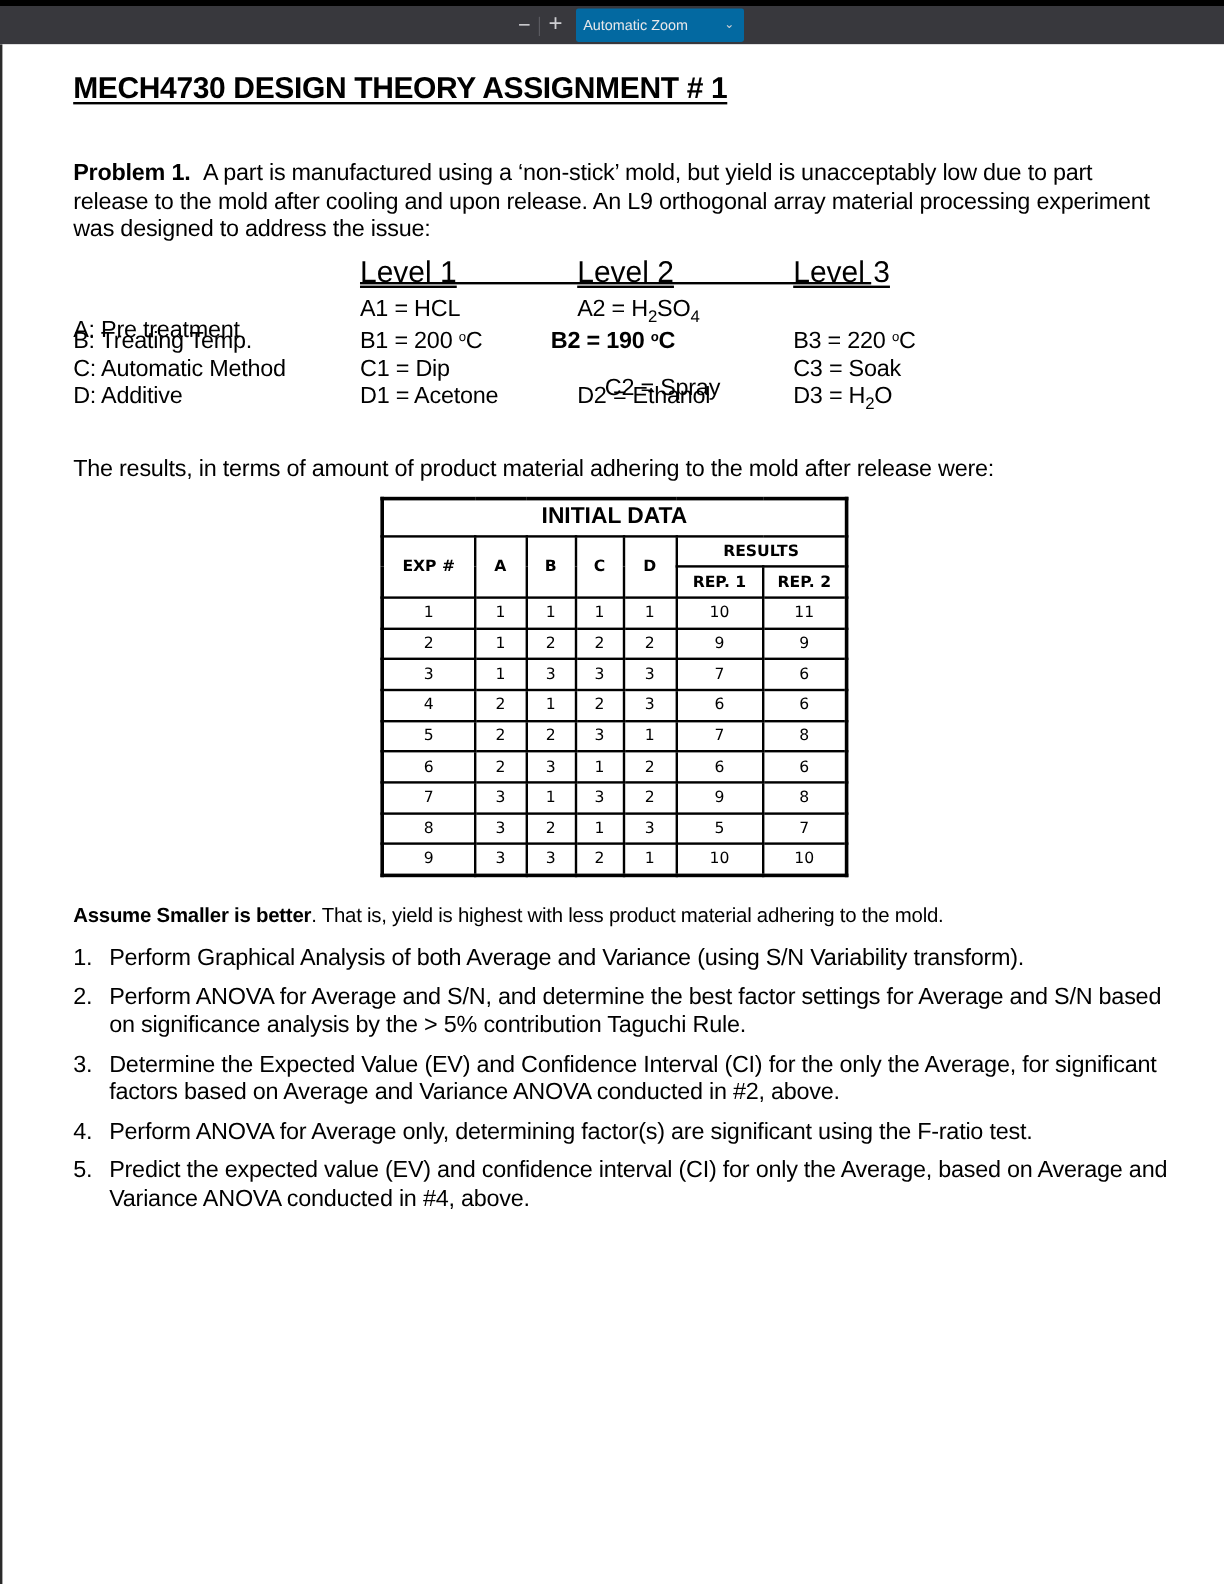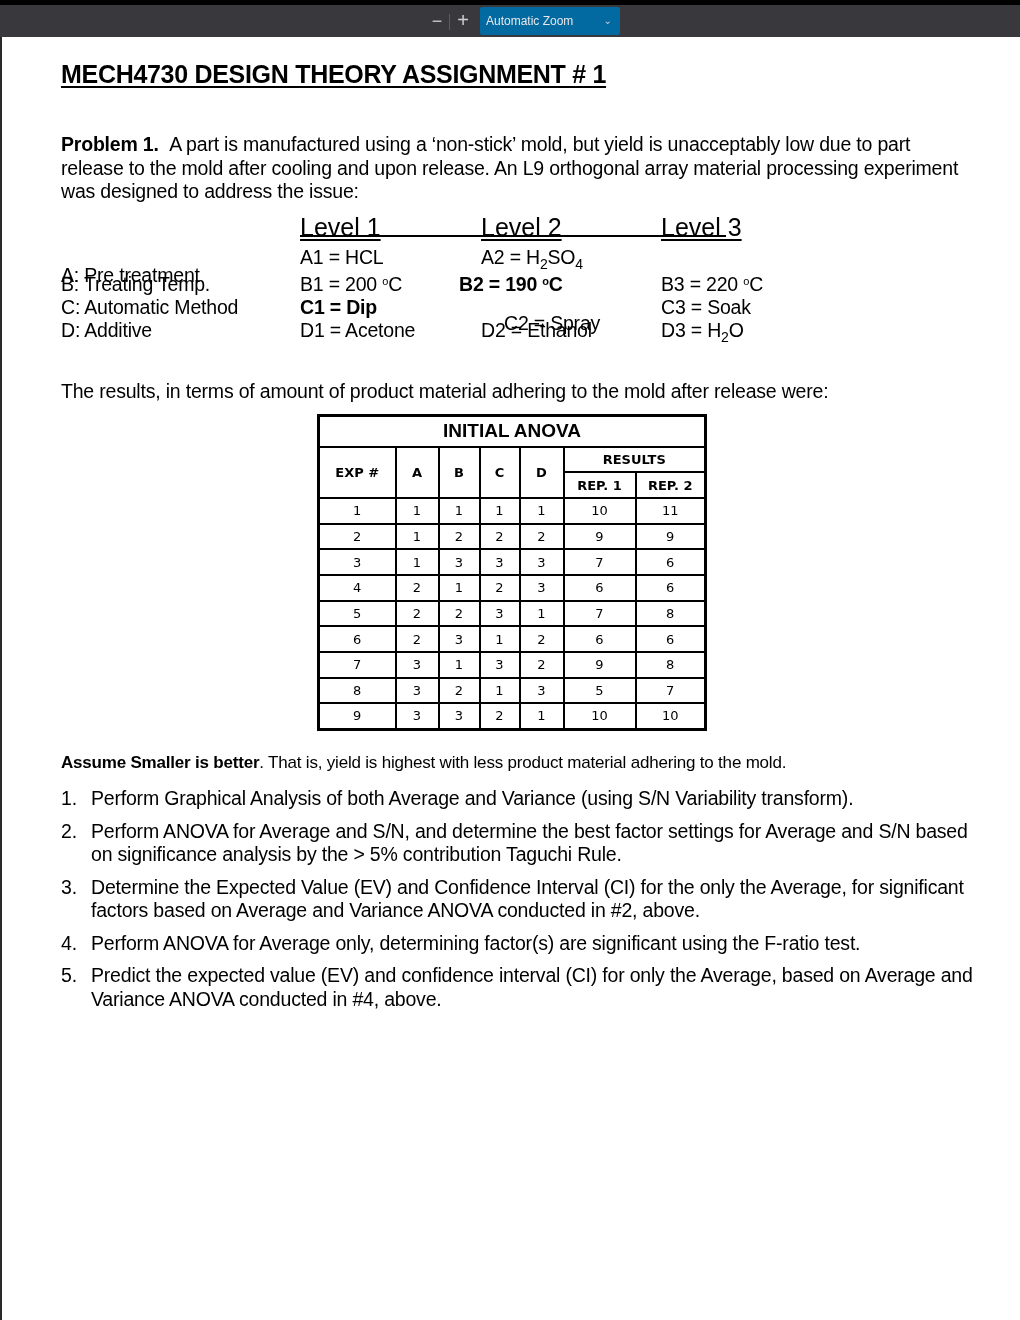--- a/index.html
+++ b/index.html
@@ -74,21 +74,21 @@
 <div class="factor" style="left:61px; top:264px;">A: Pre treatment</div>
 <div class="factor" style="left:300px; top:246px;">A1 = HCL</div>
 <div class="factor" style="left:481px; top:246px;"><span>A2 = H</span><sub>2</sub><span>SO</span><sub>4</sub></div>
 
 <div class="factor" style="left:61px; top:273px;">B: Treating Temp.</div>
 <div class="factor" style="left:300px; top:273px;"><span>B1 = 200 </span><sup>o</sup><span>C</span></div>
 <div class="factor" style="left:459px; top:273px;font-weight:bold;"><span>B2 = 190 </span><sup>o</sup><span>C</span></div>
 <div class="factor" style="left:661px; top:273px;"><span>B3 = 220 </span><sup>o</sup><span>C</span></div>
 
 <div class="factor" style="left:61px; top:296px;">C: Automatic Method</div>
-<div class="factor" style="left:300px; top:296px;font-weight:bold;">C1 = Dip</div>
+<div class="factor" style="left:300px; top:296px;">C1 = Dip</div>
 <div class="factor" style="left:504px; top:296px;margin-top:16px;">C2 = Spray</div>
 <div class="factor" style="left:661px; top:296px;">C3 = Soak</div>
 
 <div class="factor" style="left:61px; top:319px;">D: Additive</div>
 <div class="factor" style="left:300px; top:319px;">D1 = Acetone</div>
 <div class="factor" style="left:481px; top:319px;">D2 = Ethanol</div>
 <div class="factor" style="left:661px; top:319px;"><span>D3 = H</span><sub>2</sub><span>O</span></div>
 
 <div class="results-line">The results, in terms of amount of product material adhering to the mold after release were:</div>
 
@@ -97,21 +97,21 @@
     <col style="width:77px">
       <col style="width:43px">
       <col style="width:41px">
       <col style="width:40px">
       <col style="width:44px">
       <col style="width:72px">
       <col style="width:70px">
   </colgroup>
   <tbody>
       <tr>
-    <th class="tt" colspan="7">INITIAL ANOVA</th>
+    <th class="tt" colspan="7">INITIAL DATA</th>
   </tr>
   <tr>
     <th rowspan="2">EXP #</th>
     <th rowspan="2">A</th>
     <th rowspan="2">B</th>
     <th rowspan="2">C</th>
     <th rowspan="2">D</th>
     <th colspan="2">RESULTS</th>
   </tr>
   <tr>

